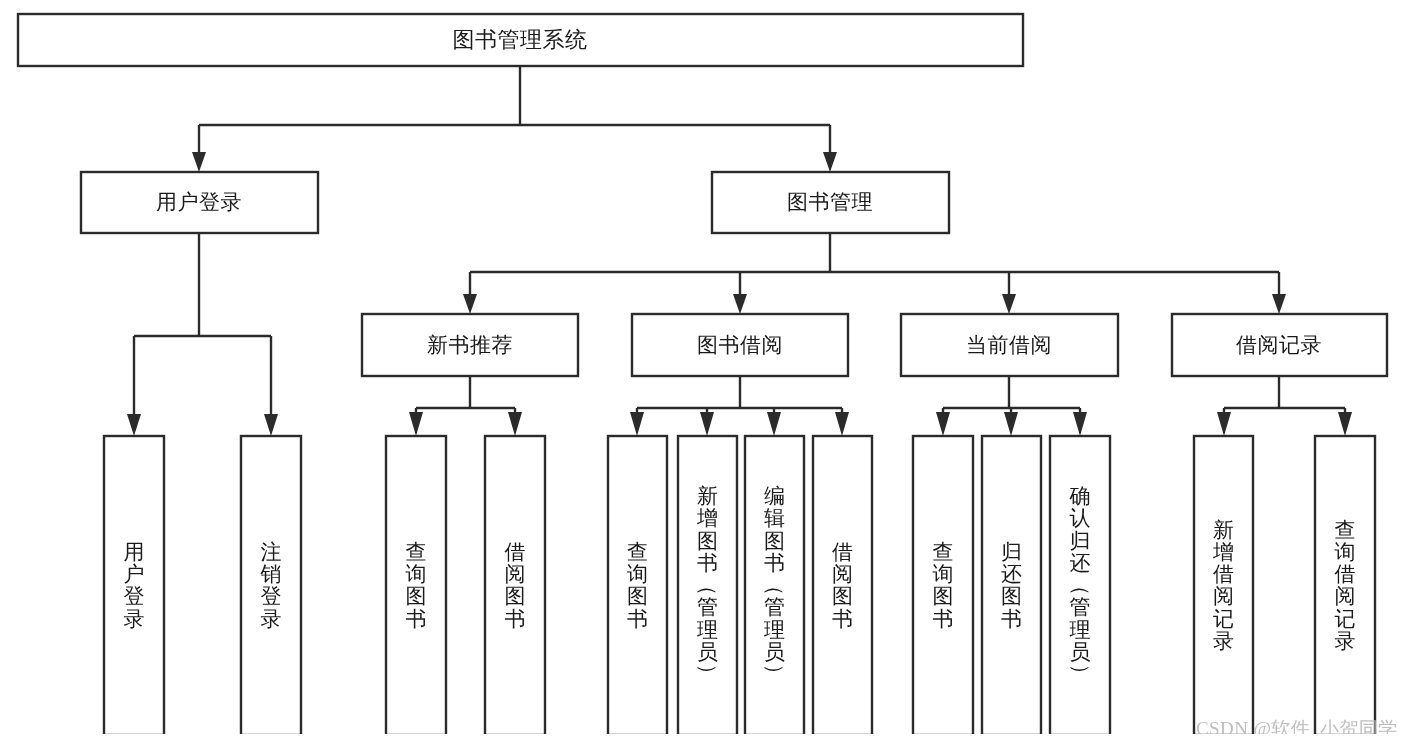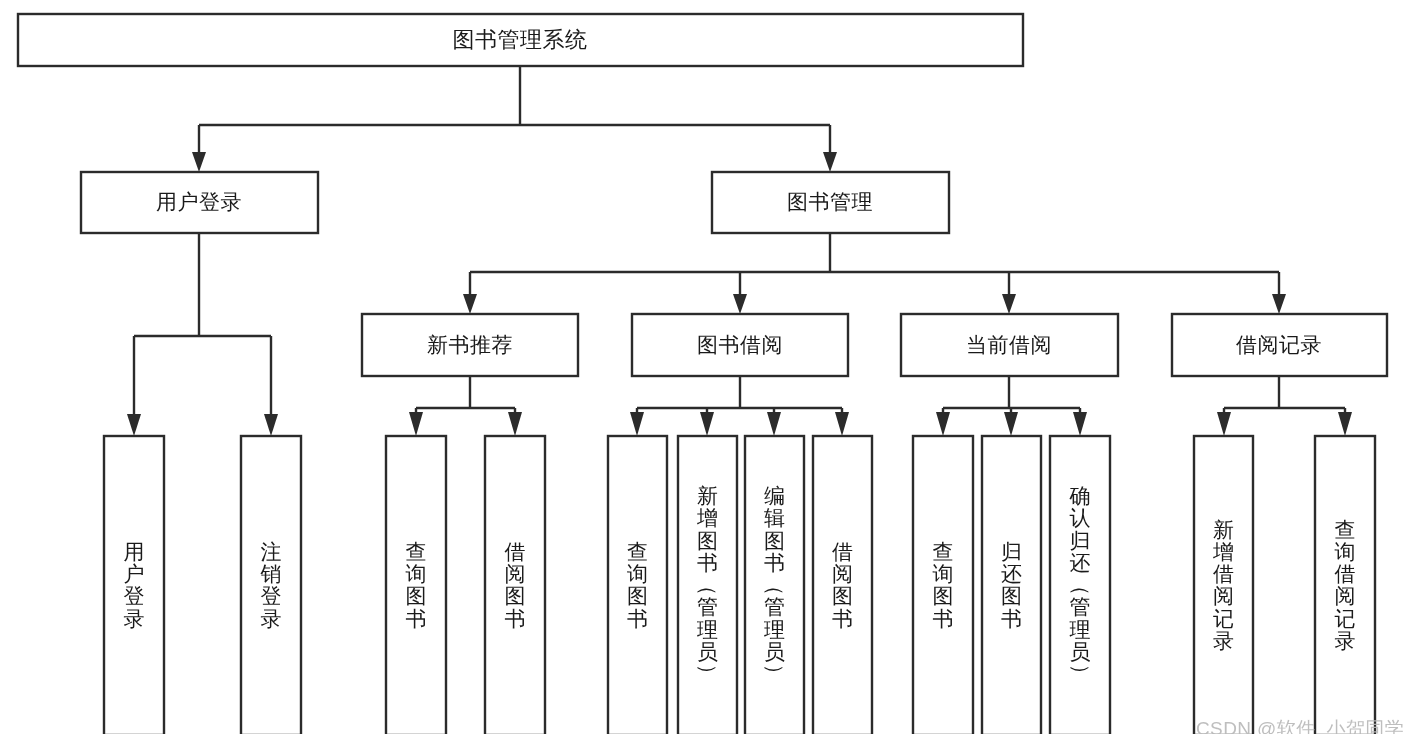--- a/index.html
+++ b/index.html
@@ -68,21 +68,21 @@
     line-height: 1.06;
     color: #1a1a1a;
     pointer-events: none;
     white-space: nowrap;
   }
   .vlabel span {
     display: block;
   }
   .watermark {
     position: absolute;
-    font-family: Liberation Sans, sans-serif;
+    font-family: Liberation Serif, serif;
     font-size: 19px;
     color: #b9b9b9;
     opacity: 0.92;
     white-space: nowrap;
     letter-spacing: 0.4px;
   }
 </style>
 </head>
 <body>
 

